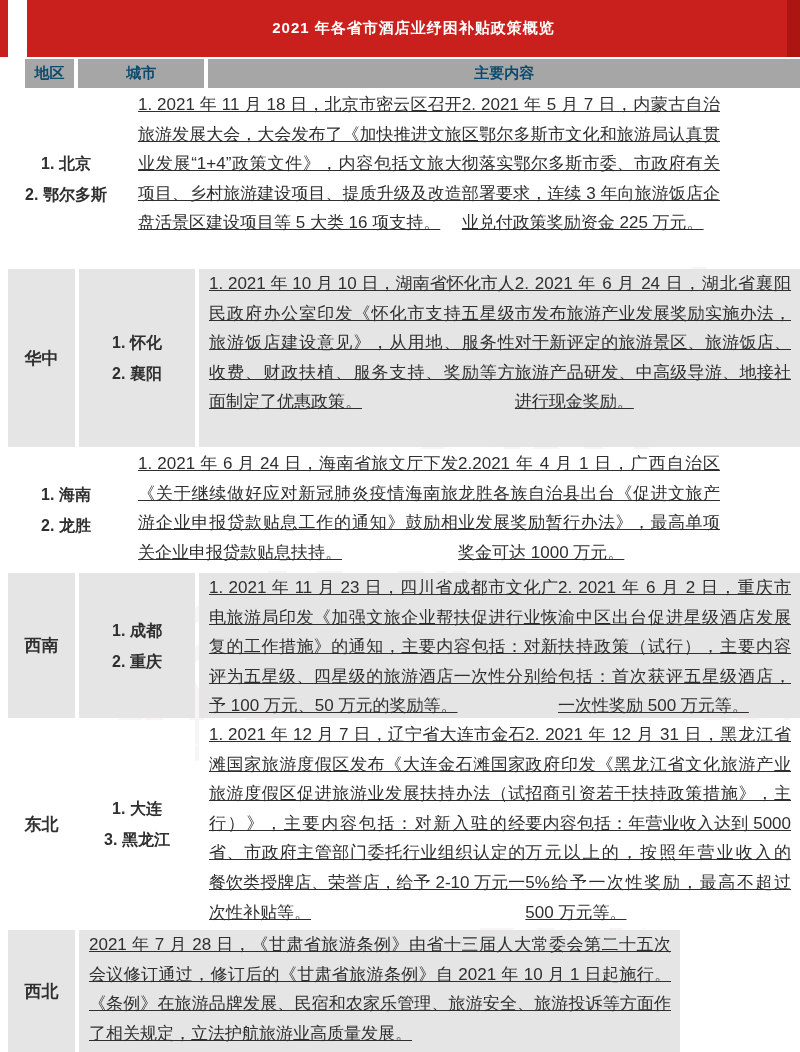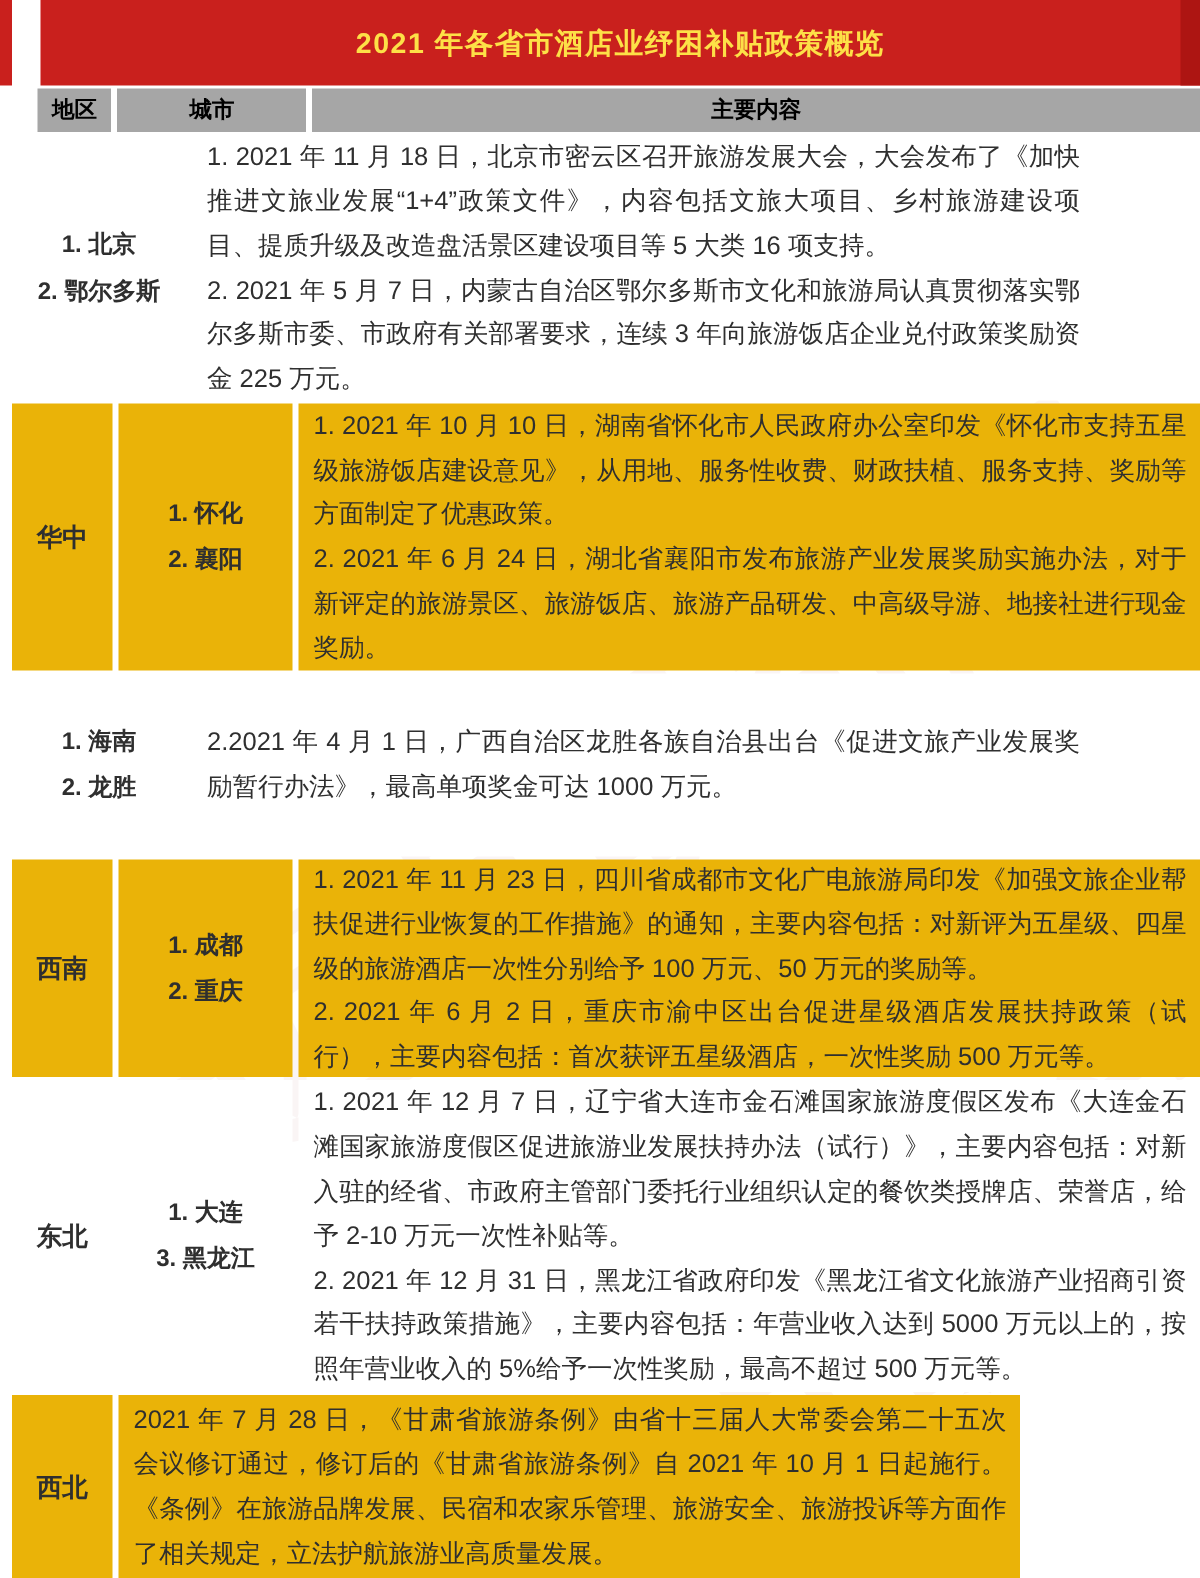--- a/index.html
+++ b/index.html
@@ -14,62 +14,62 @@
   .corner-accent {
     position:absolute; left:0; top:0; width:8px; height:57px; background:#c9201d;
   }
   .title-bar {
     margin-left:27px; width:773px; height:57px; background:#c9201d;
     display:flex; align-items:center; justify-content:center; position:relative;
   }
   .title-dark-edge {
     position:absolute; right:0; top:0; width:13px; height:100%; background:#ad1512;
   }
-  .title-text { color:#fde047; font-weight:bold; font-size:19px; letter-spacing:1px;text-align:right; }
+  .title-text { color:#ffffff; font-weight:bold; font-size:15px; letter-spacing:1px;text-align:right; }
 
   .header-row {
     margin-left:25px; width:775px; height:29px; margin-top:2px;
     display:flex; gap:4px;
   }
   .header-cell {
-    background:#a6a6a6; color:#000000; font-weight:bold; font-size:15px;
+    background:#a6a6a6; color:#0c4a6e; font-weight:bold; font-size:15px;
     display:flex; align-items:center; justify-content:center;
   }
   .hc-region { width:50px; }
   .hc-city { width:128px; }
   .hc-content { width:601px; }
 
   .table-body {
     margin-left:8px; width:792px; margin-top:2px;
     display:flex; flex-direction:column; gap:2px;
     position:relative; z-index:1;
   }
   .trow { display:flex; gap:4px; }
   .cell { background:#ffffff; }
-  .trow.alt .cell { background:#eab308; }
+  .trow.alt .cell { background:#e5e5e5; }
   .r1 { height:177px; }
   .r2 { height:178px; }
   .r3 { height:122px; }
   .r4 { height:145px; }
   .r5 { height:208px; }
   .r6 { height:122px; }
   .region-cell {
     width:67px; display:flex; align-items:center; justify-content:center;
     font-weight:bold; font-size:17px;
   }
   .city-cell {
     width:116px; display:flex; flex-direction:column;
     align-items:center; justify-content:center;
     font-weight:bold; font-size:16px; line-height:31px;
   }
   .content-cell {
-    width:601px; display:flex; flex-direction:column; justify-content:center;
+    width:601px; display:flex; flex-direction:row; justify-content:center;
     padding:0 9px 0 10px;
     font-size:17px; line-height:29.6px;
-    text-align:justify; text-justify:inter-ideograph;
+    text-align:justify; text-justify:inter-ideograph;text-decoration:underline;
   }
   .content-cell p { margin:0; }
 
   .watermark {
     position:absolute; z-index:0; pointer-events:none;
     font-size:150px; font-weight:bold;
     color:rgba(205,160,160,0.10);
     white-space:nowrap;
     transform:rotate(-35deg);
   }
@@ -119,20 +119,21 @@
       <p>2. 2021 年 6 月 24 日，湖北省襄阳市发布旅游产业发展奖励实施办法，对于新评定的旅游景区、旅游饭店、旅游产品研发、中高级导游、地接社进行现金奖励。</p>
     </div>
   </div>
 
   <div class="trow r3">
     <div class="cell city-cell">
       <div>1. 海南</div>
       <div>2. 龙胜</div>
     </div>
     <div class="cell content-cell">
+      <p>1. 2021 年 6 月 24 日，海南省旅文厅下发《关于继续做好应对新冠肺炎疫情海南旅游企业申报贷款贴息工作的通知》鼓励相关企业申报贷款贴息扶持。</p>
       <p>2.2021 年 4 月 1 日，广西自治区龙胜各族自治县出台《促进文旅产业发展奖励暂行办法》，最高单项奖金可达 1000 万元。</p>
     </div>
   </div>
 
   <div class="trow r4 alt">
     <div class="cell region-cell">西南</div>
     <div class="cell city-cell">
       <div>1. 成都</div>
       <div>2. 重庆</div>
     </div>

